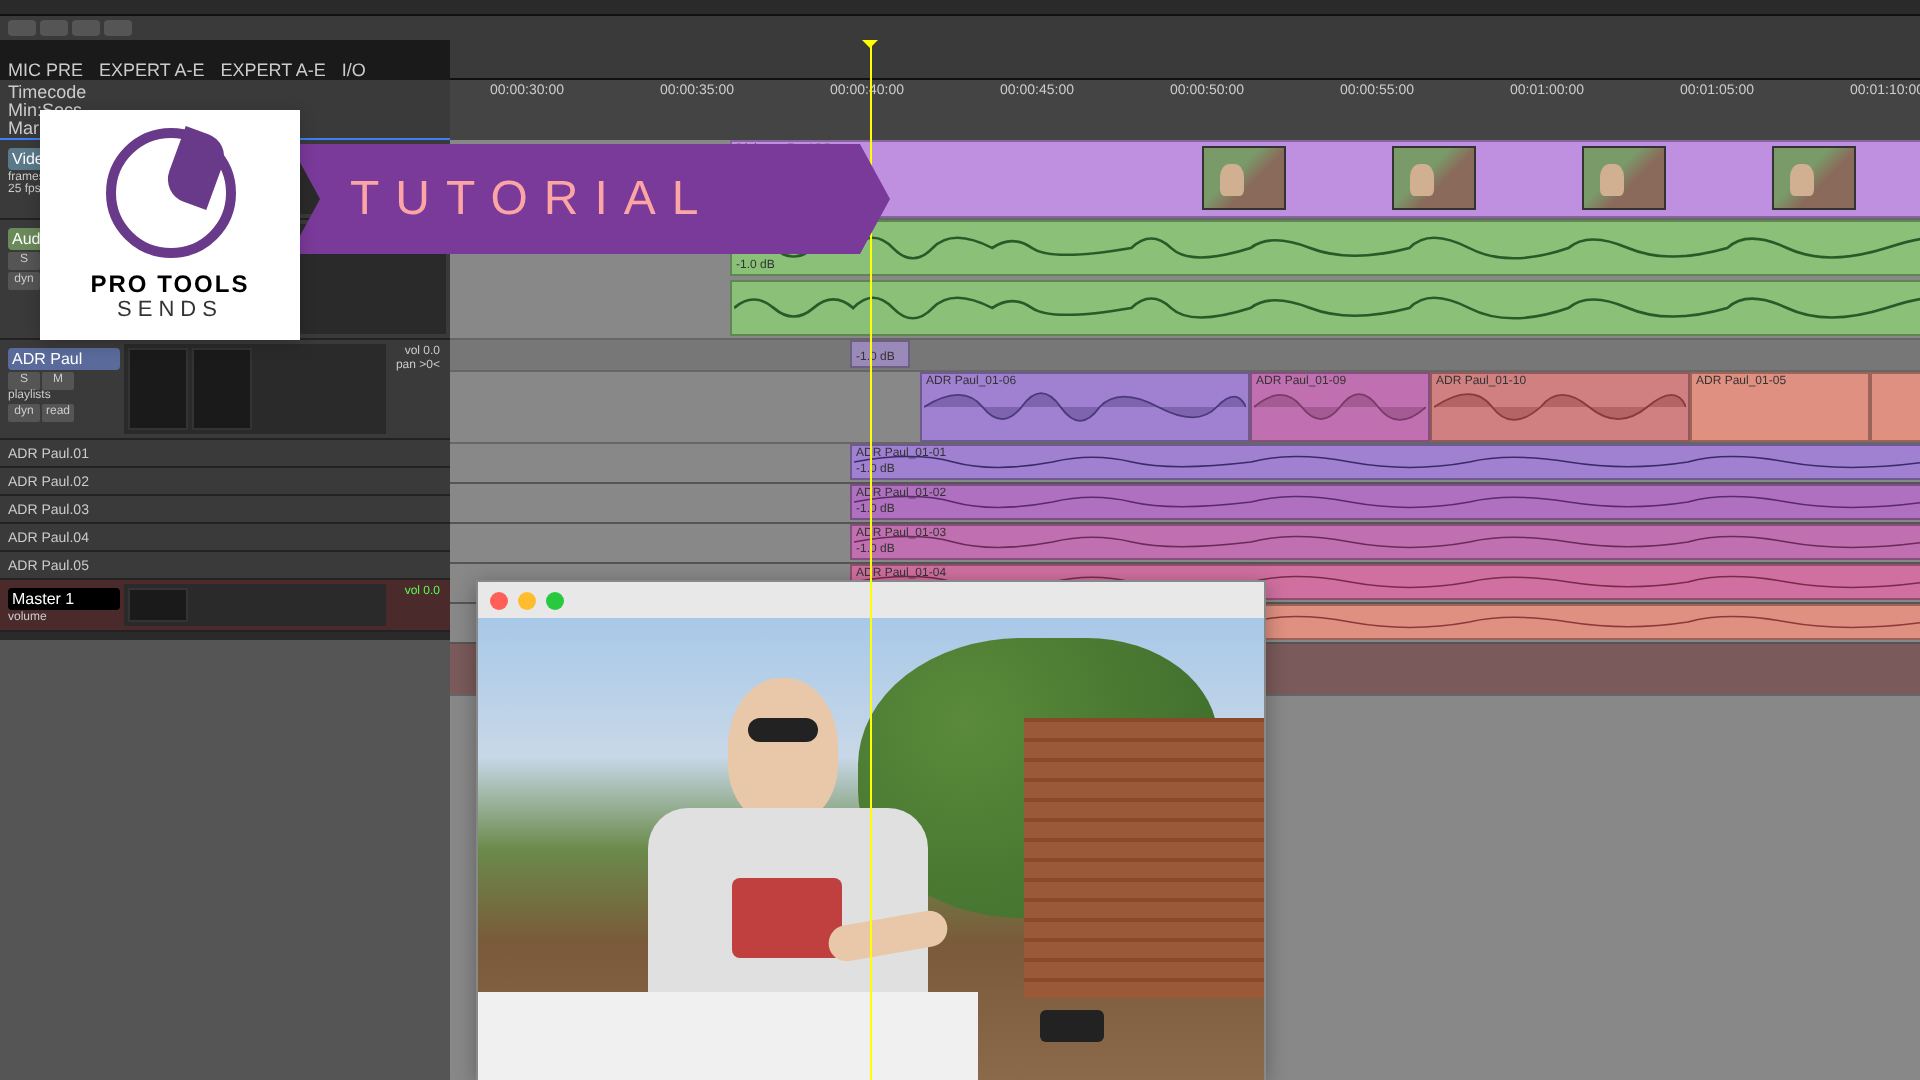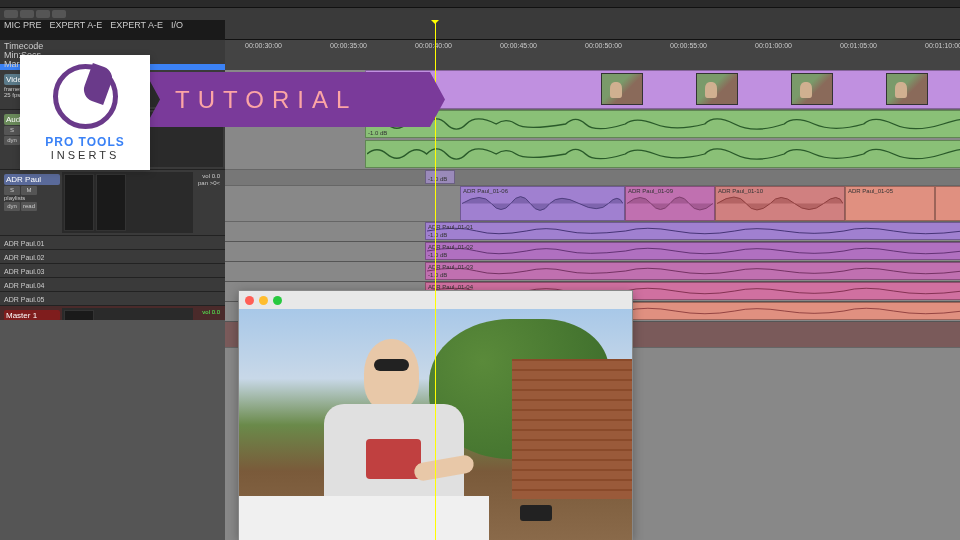--- a/index.html
+++ b/index.html
@@ -2,22 +2,22 @@
 <html><head>
 <meta charset="utf-8">
 <style>
 *{margin:0;padding:0;box-sizing:border-box;font-family:Arial,sans-serif;font-size:9px;color:#ccc}
 body{background:#999;width:960px;height:540px;overflow:hidden;position:relative}
 .top-menu{height:8px;background:#2a2a2a;border-bottom:1px solid #111}
 .toolbar{height:12px;background:#3a3a3a;display:flex;align-items:center;padding:0 4px;gap:2px}
 .toolbar-btn{width:14px;height:8px;background:#555;border-radius:2px}
 .main{display:flex;height:520px}
 .left-panel{width:225px;background:#2a2a2a;display:flex;flex-direction:column}
-.edit-header{height:20px;background:#1a1a1a;display:flex;align-items:flex-start;padding:0 4px;gap:8px;font-size:7px}
-.ruler-section{height:30px;background:#3a3a3a;border-bottom:6px solid #3b82f6;padding:2px 4px;font-size:7px;line-height:9px}
+.edit-header{height:20px;background:#1a1a1a;display:flex;align-items:flex-end;padding:0 4px;gap:8px;font-size:7px}
+.ruler-section{height:30px;background:#3a3a3a;border-bottom:1px solid #3b82f6;padding:2px 4px;font-size:7px;line-height:9px}
 .track-header{background:#3a3a3a;border-bottom:1px solid #222;padding:2px;display:flex;font-size:7px}
 .track-name-col{width:60px;padding:2px}
 .track-name{background:#5a7a8a;padding:1px 2px;border-radius:2px;color:#fff;font-size:8px;margin-bottom:1px}
 .track-name.green{background:#6a8a5a}
 .track-name.blue{background:#5a6a9a}
 .track-btns{display:flex;gap:1px;margin-top:1px}
 .tbtn{width:16px;height:9px;background:#555;border-radius:1px;font-size:6px;text-align:center;line-height:9px}
 .track-controls{flex:1;background:#2a2a2a;padding:2px;display:flex;gap:2px}
 .ctrl-slot{width:30px;height:100%;background:#1a1a1a;border:1px solid #333}
 .track-meters{width:30px;display:flex;flex-direction:column;gap:1px;padding:1px}
@@ -55,21 +55,21 @@
 .shirt{position:absolute;top:65px;left:10px;width:140px;height:120px;background:#e0e0e0;border-radius:20px 20px 10px 10px}
 .shirt::after{content:'';position:absolute;top:35px;left:42px;width:55px;height:40px;background:#c04040;border-radius:4px}
 .arm{position:absolute;top:120px;left:100px;width:60px;height:18px;background:#e8c8a8;border-radius:10px;transform:rotate(-10deg)}
 .brick{position:absolute;right:0;top:50px;width:120px;height:140px;background:repeating-linear-gradient(0deg,#9a5a3a 0 8px,#8a4a2a 8px 10px),repeating-linear-gradient(90deg,#9a5a3a 0 18px,#8a4a2a 18px 20px)}
 .foliage{position:absolute;left:190px;top:10px;width:180px;height:140px;background:radial-gradient(circle at 30% 30%,#5a8a3a,#3a6a2a);border-radius:50% 40% 60% 50%}
 .table{position:absolute;bottom:0;left:0;width:250px;height:45px;background:#f0f0f0}
 .phone{position:absolute;bottom:20px;right:80px;width:32px;height:16px;background:#222;border-radius:3px}
 .logo-overlay{position:absolute;left:20px;top:55px;width:130px;height:115px;background:#fff;display:flex;flex-direction:column;align-items:center;justify-content:center;z-index:20;box-shadow:0 2px 8px rgba(0,0,0,0.2)}
 .logo-circle{width:65px;height:65px;border:5px solid #6a3a8a;border-radius:50%;position:relative}
 .logo-circle::after{content:'';position:absolute;top:-3px;left:28px;width:24px;height:36px;background:#6a3a8a;border-radius:0 12px 0 12px;transform:rotate(20deg)}
-.logo-text{font-size:12px;font-weight:bold;color:#3b82f6;text-align:center;margin-top:6px;letter-spacing:1px}
+.logo-text{font-size:12px;font-weight:bold;color:#000000;text-align:center;margin-top:6px;letter-spacing:1px}
 .logo-sub{font-size:11px;color:#333;letter-spacing:3px}
 .tutorial-banner{position:absolute;left:145px;top:72px;width:300px;height:55px;background:#7a3a9a;z-index:19;display:flex;align-items:center;padding-left:30px;clip-path:polygon(0 0,95% 0,100% 50%,95% 100%,0 100%,5% 50%)}
 .tutorial-text{font-size:24px;color:#fca5a5;letter-spacing:8px;font-weight:300}
 .bottom-gray{position:absolute;left:0;top:320px;width:225px;height:220px;background:#555}
 </style>
 </head>
 <body>
 
 <div class="top-menu"></div>
 <div class="toolbar">
@@ -113,21 +113,21 @@
           <div class="tbtn">dyn</div>
           <div class="tbtn">read</div>
         </div>
       </div>
       <div class="track-controls">
         <div class="ctrl-slot"></div>
         <div class="ctrl-slot"></div>
       </div>
     </div>
 
-    <div class="track-header" style="height:66px">
+    <div class="track-header" style="height:50px">
       <div class="track-name-col">
         <div class="track-name blue">ADR Paul</div>
         <div class="track-btns">
           <div class="tbtn">S</div>
           <div class="tbtn">M</div>
         </div>
         <div style="font-size:6px">playlists</div>
         <div class="track-btns">
           <div class="tbtn">dyn</div>
           <div class="tbtn">read</div>
@@ -164,21 +164,21 @@
         </div>
       </div>
     <div class="track-header" style="height:14px">
         <div class="track-name-col">
           <div style="font-size:7px">ADR Paul.05</div>
         </div>
       </div>
 
     <div class="track-header" style="height:26px;background:#4a2a2a">
       <div class="track-name-col">
-        <div class="track-name" style="background:#7f1d1d">Master 1</div>
+        <div class="track-name" style="background:#000000">Master 1</div>
         <div style="font-size:6px">volume</div>
       </div>
       <div class="track-controls">
           <div class="ctrl-slot"></div>
         </div>
       <div class="track-meters">
           <div class="vol-label" style="color:#5f5">vol 0.0</div>
         </div>
     </div>
   </div>
@@ -320,17 +320,17 @@
       <div class="arm"></div>
     </div>
     <div class="table"></div>
     <div class="phone"></div>
   </div>
 </div>
 
 <div class="logo-overlay">
   <div class="logo-circle"></div>
   <div class="logo-text">PRO TOOLS</div>
-  <div class="logo-sub">INSERTS</div>
+  <div class="logo-sub">SENDS</div>
 </div>
 <div class="tutorial-banner">
   <span class="tutorial-text">TUTORIAL</span>
 </div>
 
 </body></html>

